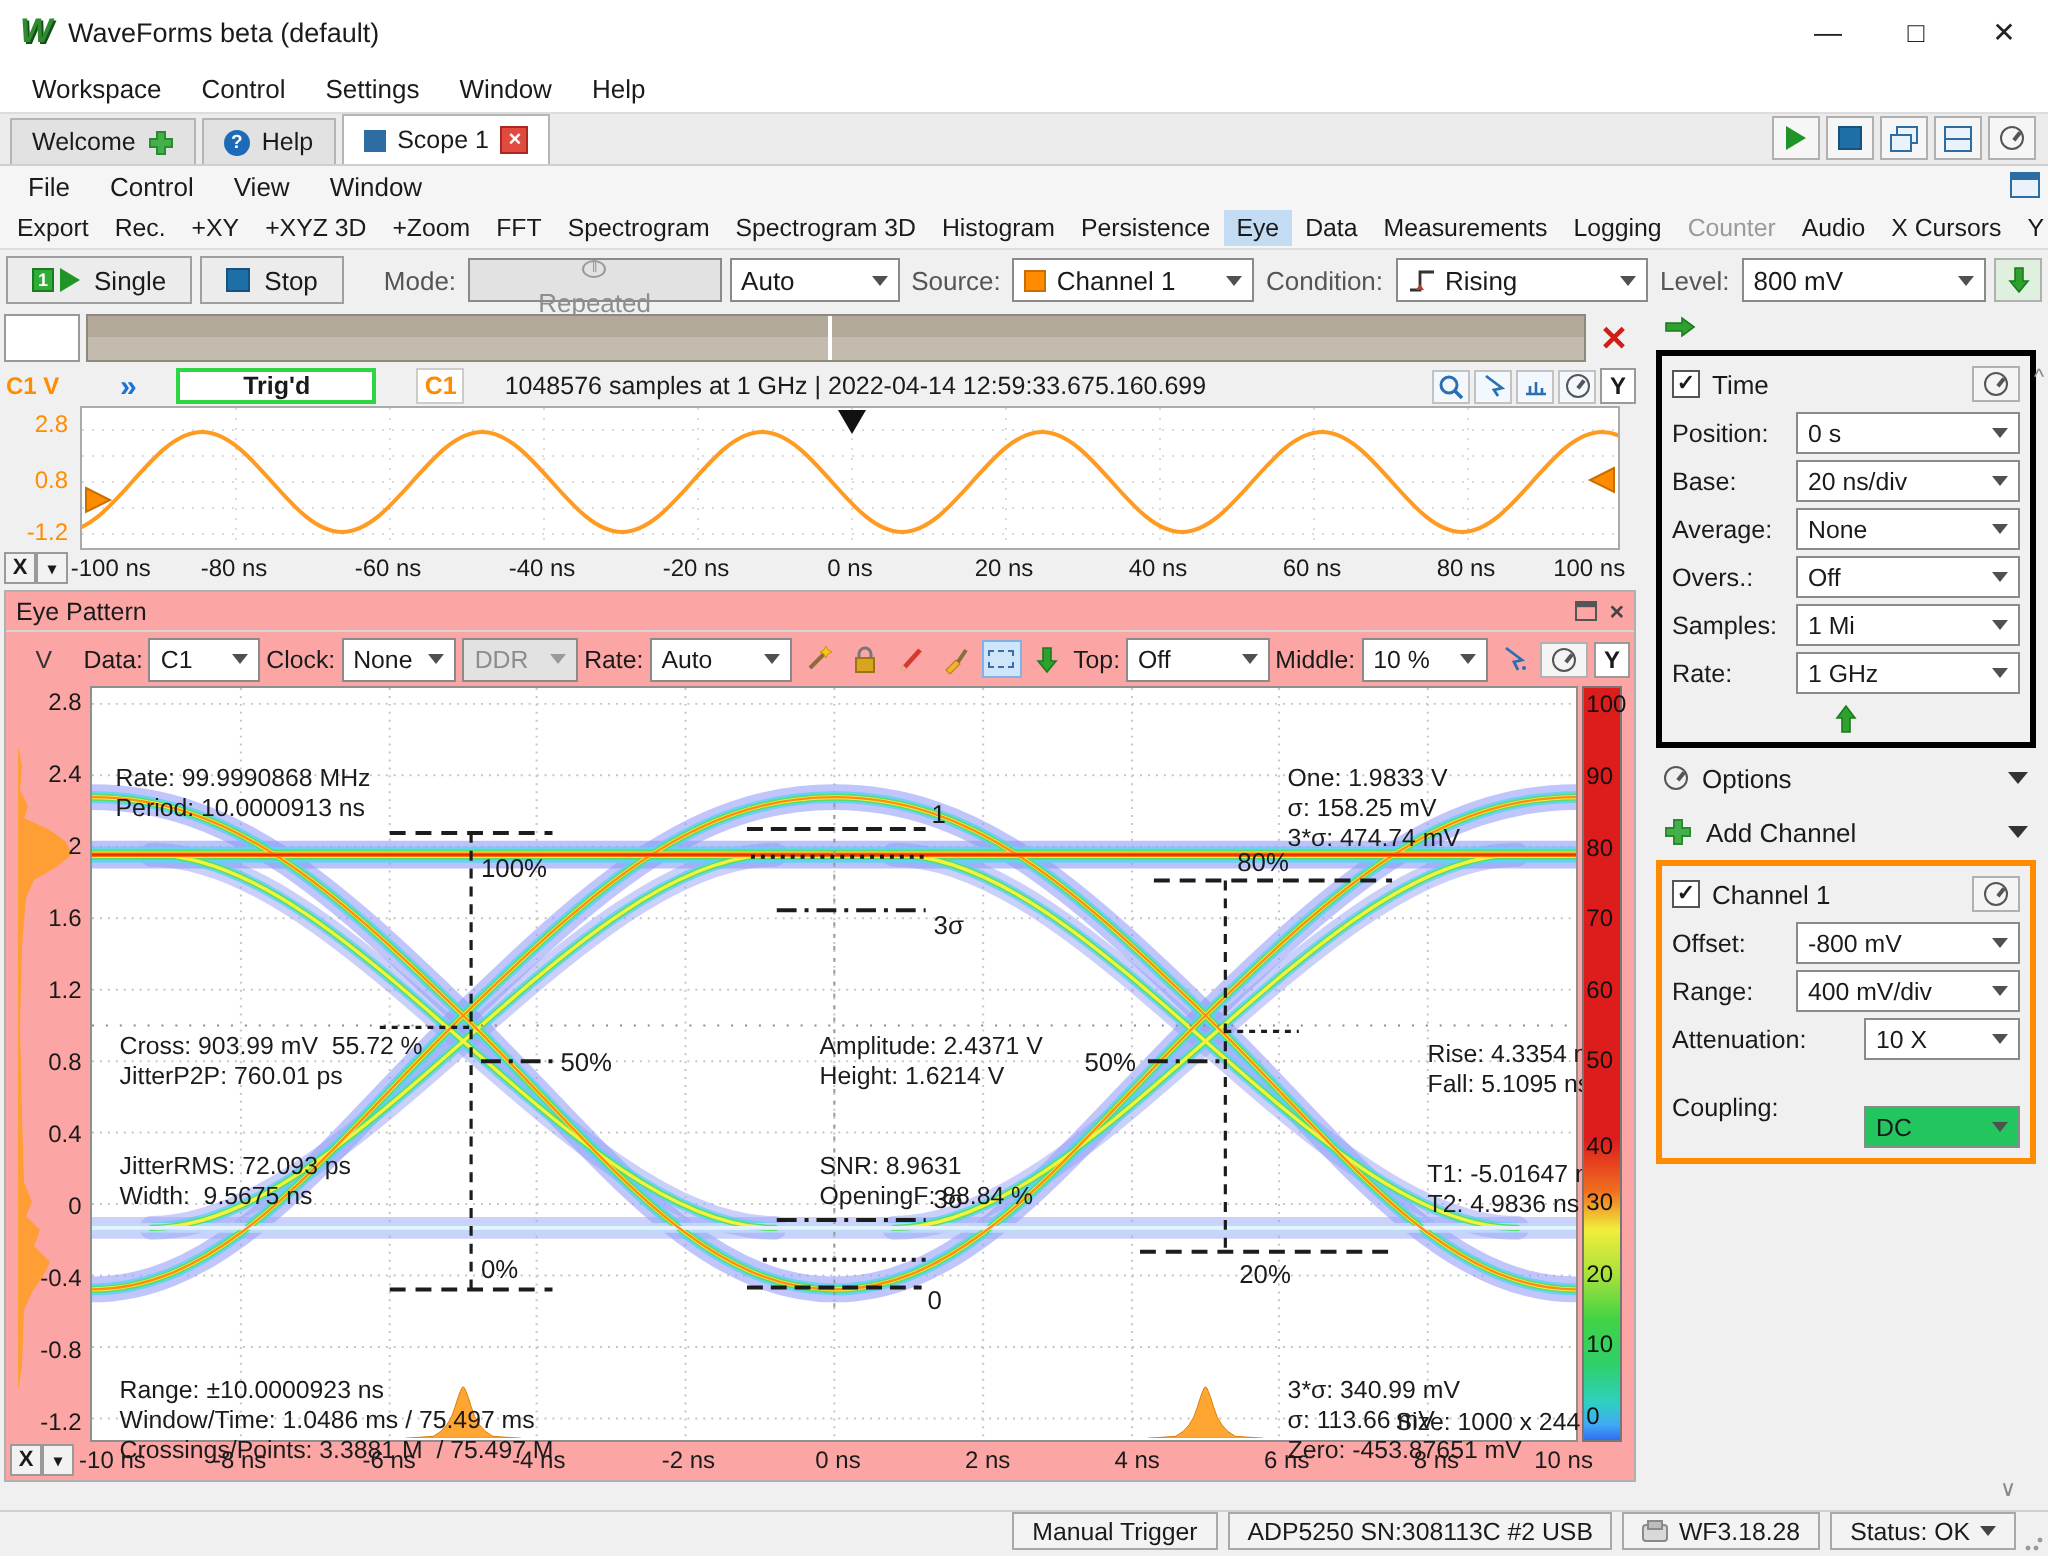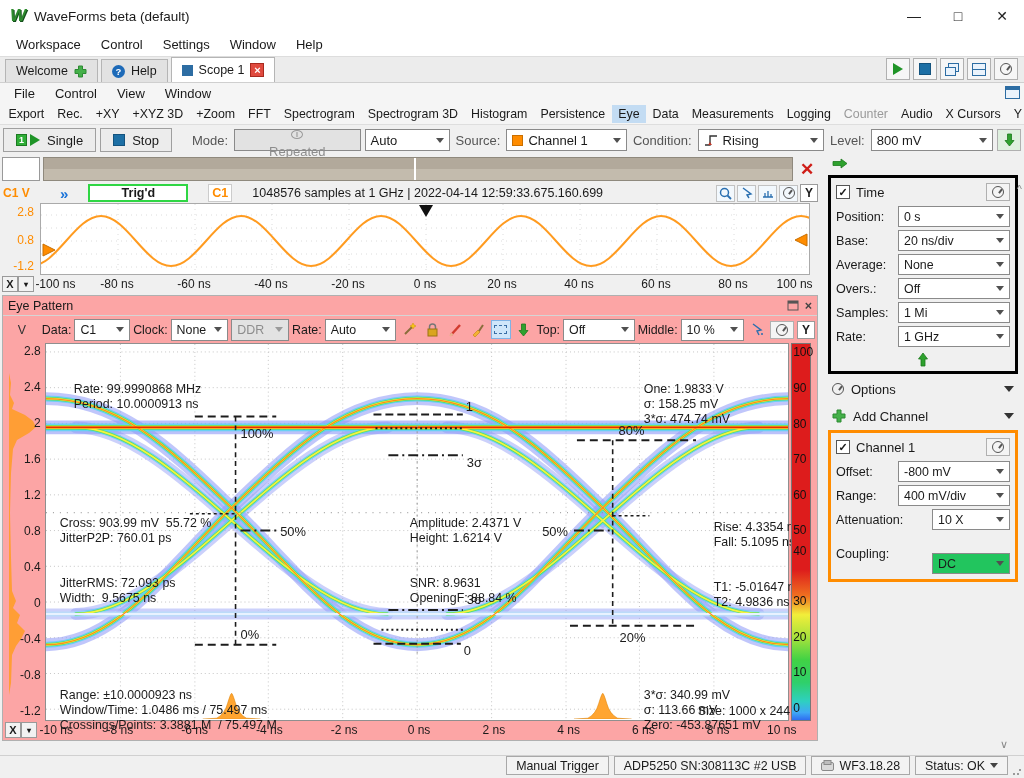--- a/index.html
+++ b/index.html
@@ -564,21 +564,21 @@
               <text x="500" y="193">50%</text>
               <text x="196" y="297">0%</text>
               <text x="578" y="300">20%</text>
               <text x="423" y="68">1</text>
               <text x="424" y="124">3σ</text>
               <text x="424" y="262">3σ</text>
               <text x="421" y="313">0</text>
             </g>
           </svg>
 
-          <div class="stat" style="left:28px;top:8px;">
+          <div class="stat" style="left:12px;top:8px;">
             <div>Rate: 99.9990868 MHz</div><div>Period: 10.0000913 ns</div>
           </div>
           <div class="stat" style="left:598px;top:8px;">
             <div>One: 1.9833 V</div><div>σ: 158.25 mV</div><div>3*σ: 474.74 mV</div>
           </div>
           <div class="stat" style="left:14px;top:142px;">
             <div>Cross: 903.99 mV  55.72 %</div><div>JitterP2P: 760.01 ps</div>
             <div>JitterRMS: 72.093 ps</div><div>Width:  9.5675 ns</div>
           </div>
           <div class="stat" style="left:364px;top:142px;">
@@ -600,21 +600,21 @@
 
         <div class="eye-colorbar">
           <div class="cbar"></div>
           <div class="cbar-ticks">
             <span style="top:2px;">100</span>
             <span style="top:38px;">90</span>
             <span style="top:74px;">80</span>
             <span style="top:109px;">70</span>
             <span style="top:145px;">60</span>
             <span style="top:180px;">50</span>
-            <span style="top:201px;">40</span>
+            <span style="top:223px;">40</span>
             <span style="top:251px;">30</span>
             <span style="top:287px;">20</span>
             <span style="top:322px;">10</span>
             <span style="top:358px;">0</span>
           </div>
         </div>
       </div>
 
       <div class="axisrow">
         <div class="xy-btn">

